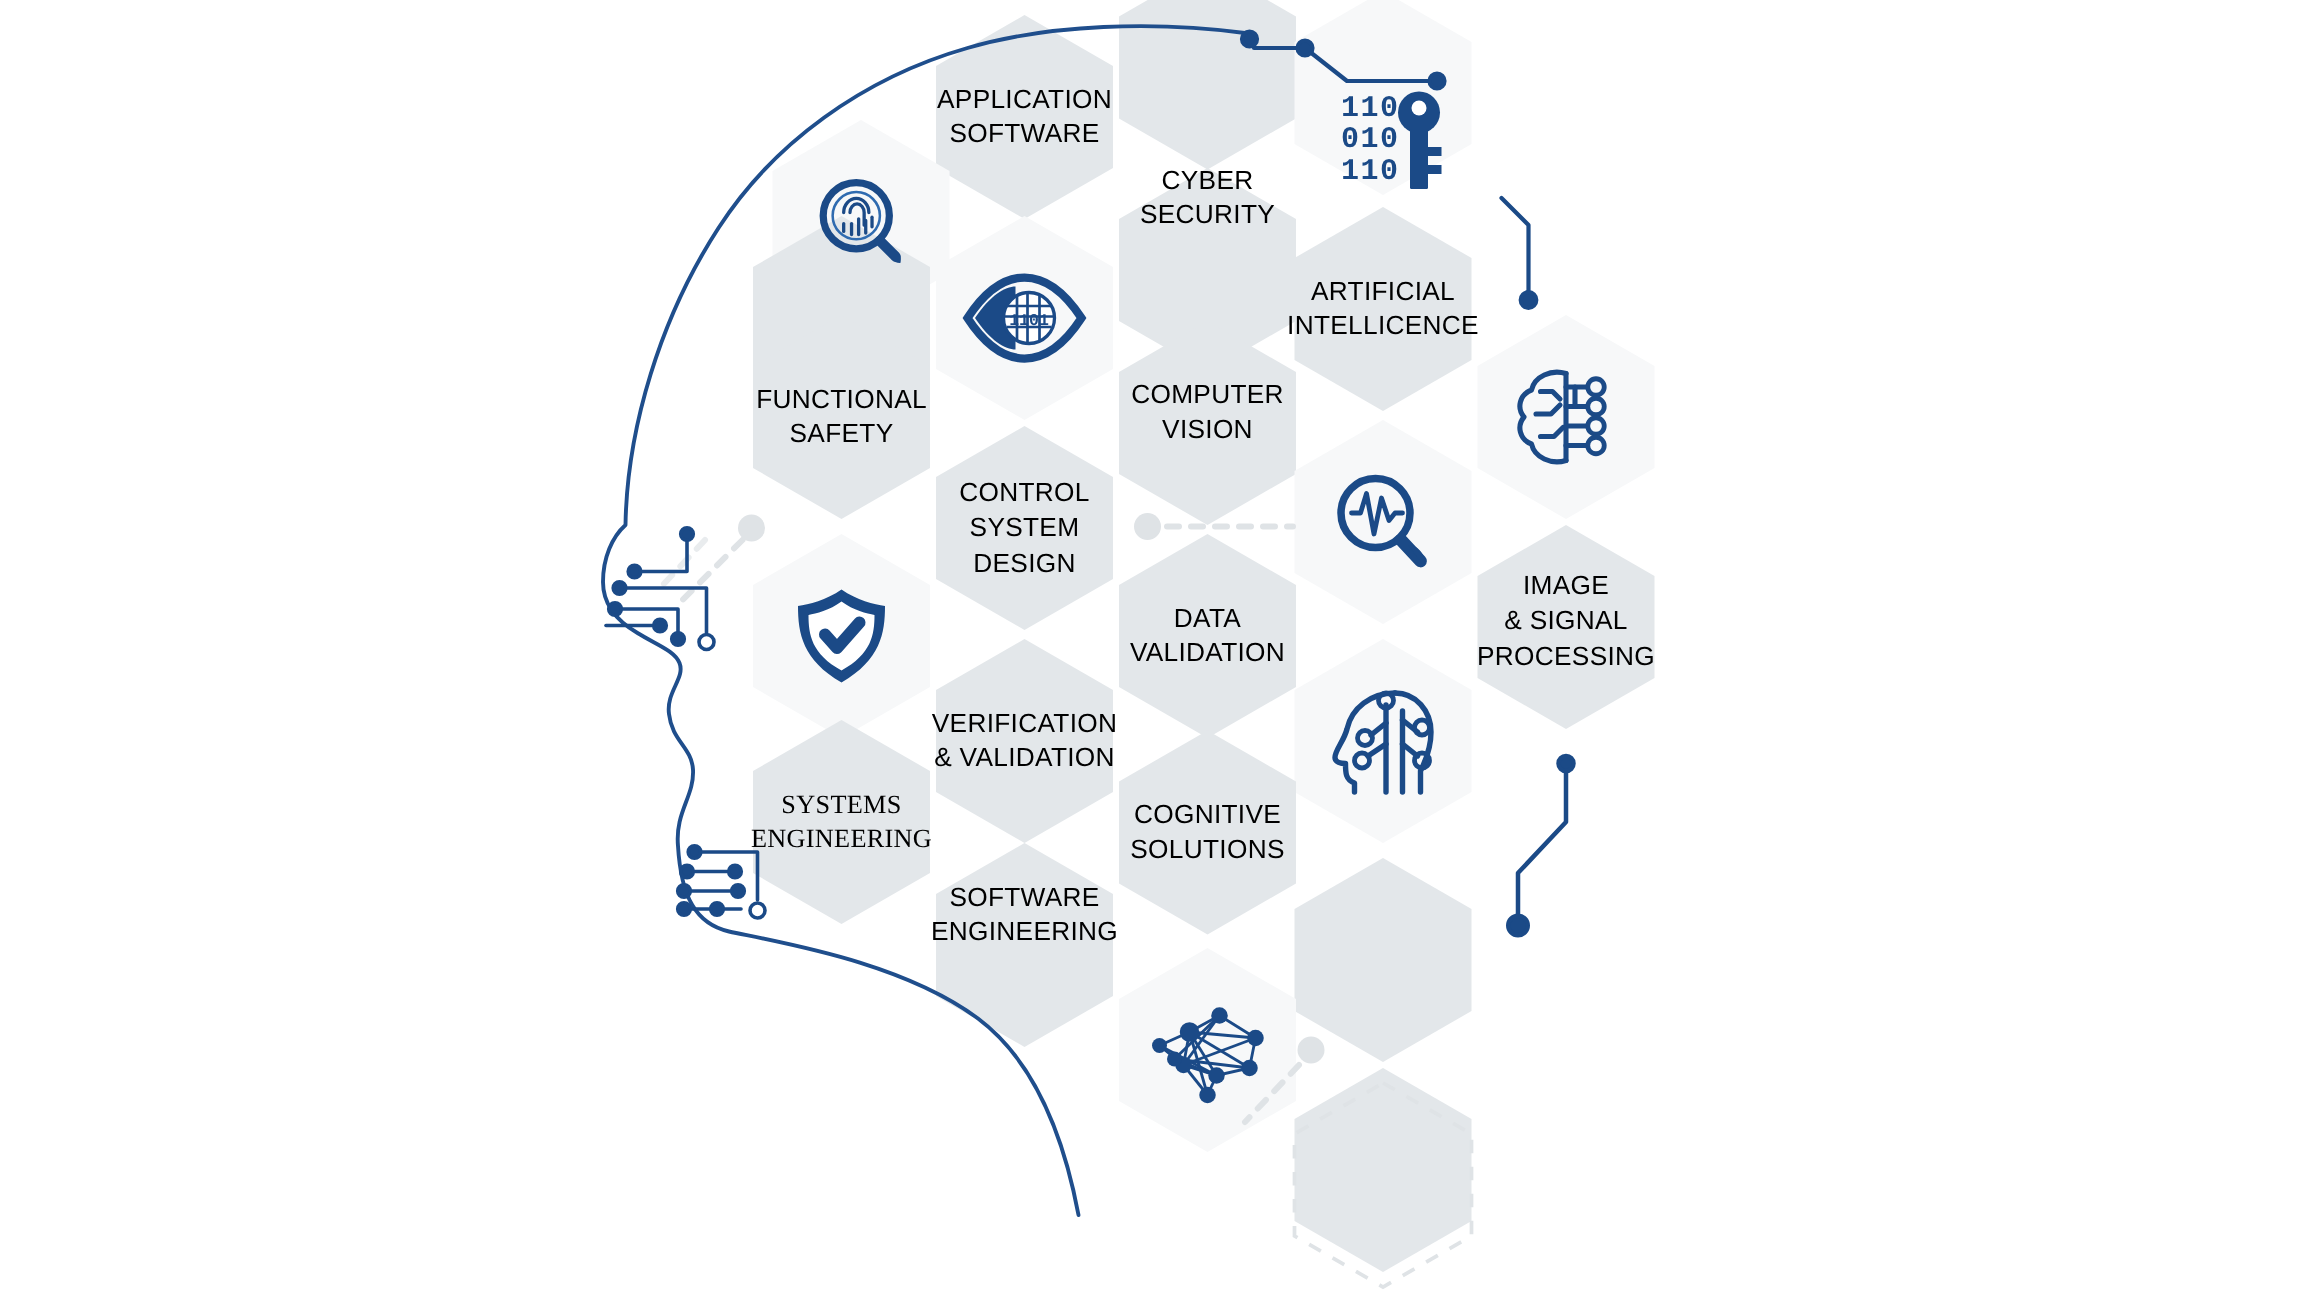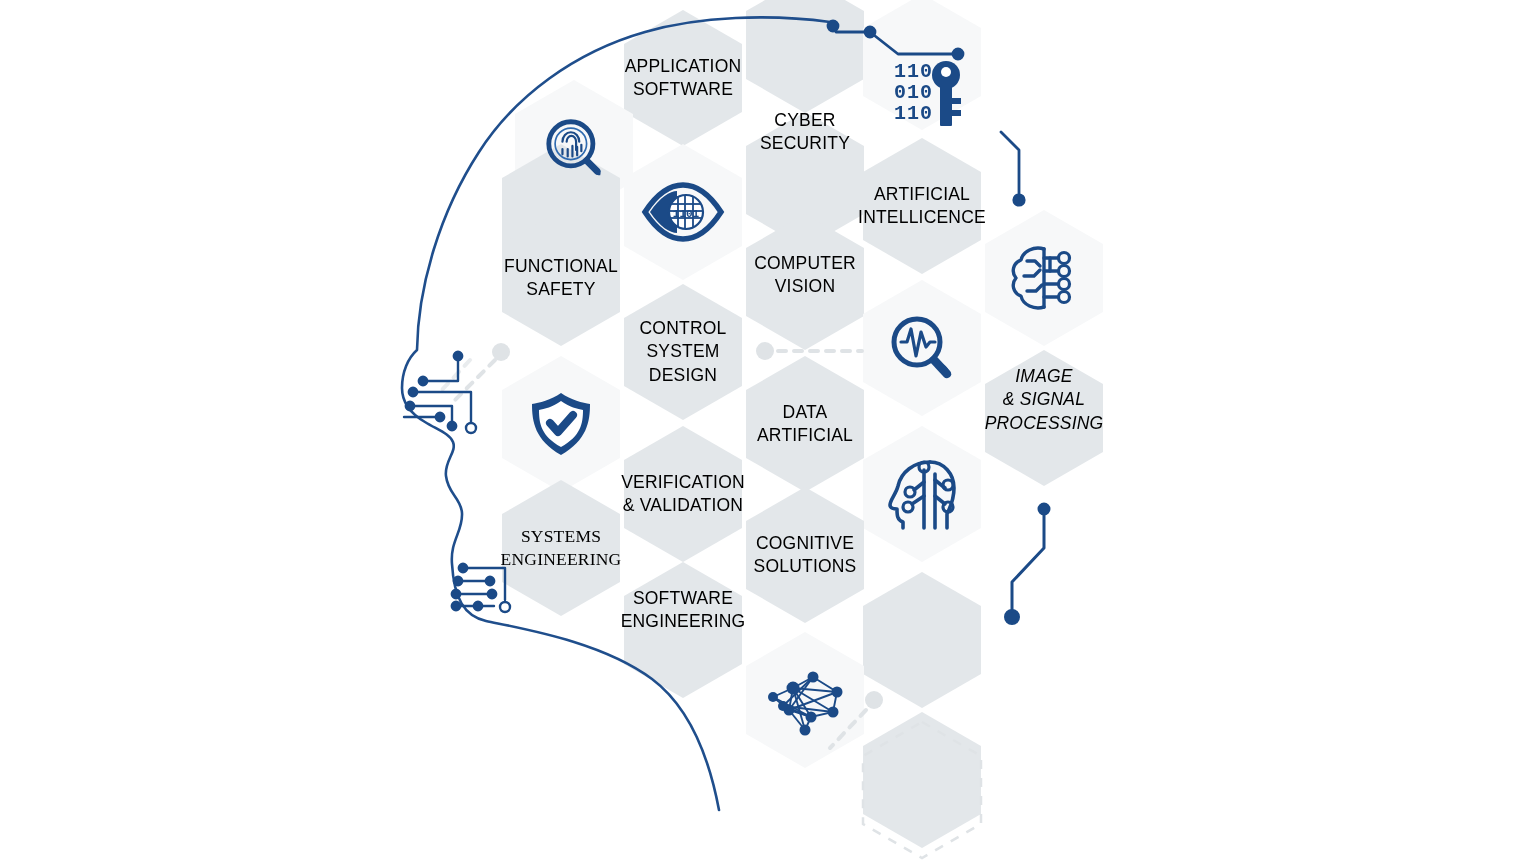--- a/index.html
+++ b/index.html
@@ -388,23 +388,23 @@
 SAFETY</div>
 
   <div class="hex-label" style="left:805px; top:275px;">COMPUTER
 VISION</div>
 
   <div class="hex-label" style="left:683px; top:352px;">CONTROL
 SYSTEM
 DESIGN</div>
 
   <div class="hex-label" style="left:805px; top:424px;">DATA
-ARTIFICIAL</div>
-
-  <div class="hex-label" style="left:1044px; top:400px;font-style:italic;">IMAGE
+VALIDATION</div>
+
+  <div class="hex-label" style="left:1044px; top:414px;">IMAGE
 &amp; SIGNAL
 PROCESSING</div>
 
   <div class="hex-label" style="left:683px; top:494px;">VERIFICATION
 &amp; VALIDATION</div>
 
   <div class="hex-label" style="left:561px; top:548px;font-family:Liberation Serif, serif;">SYSTEMS
 ENGINEERING</div>
 
   <div class="hex-label" style="left:805px; top:555px;">COGNITIVE

